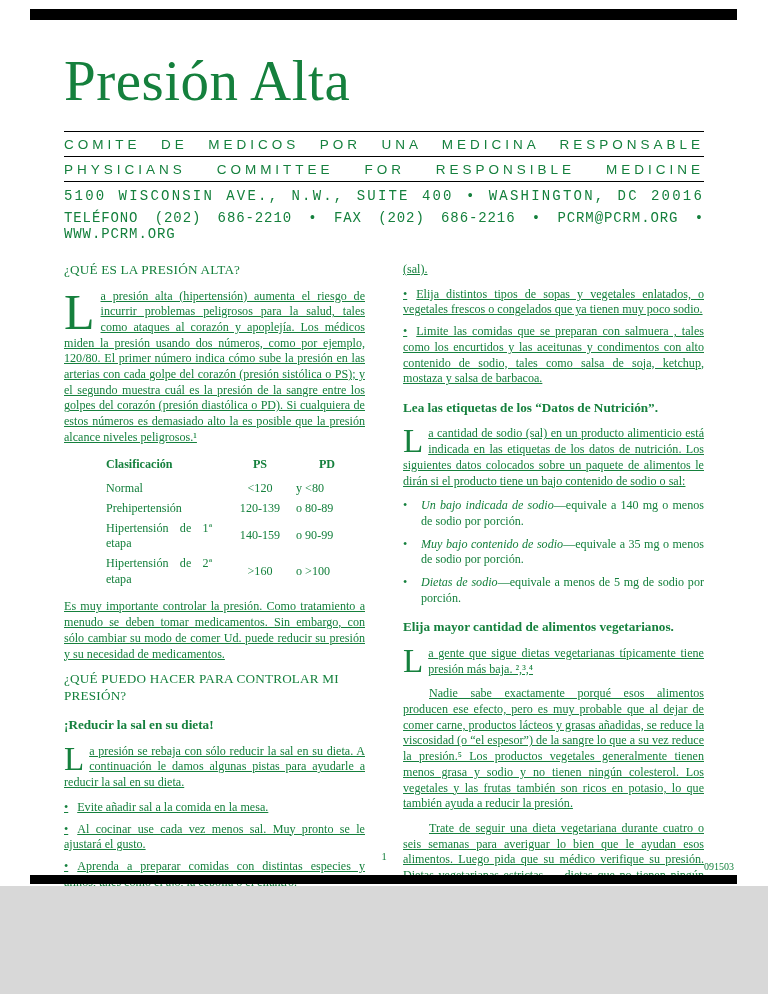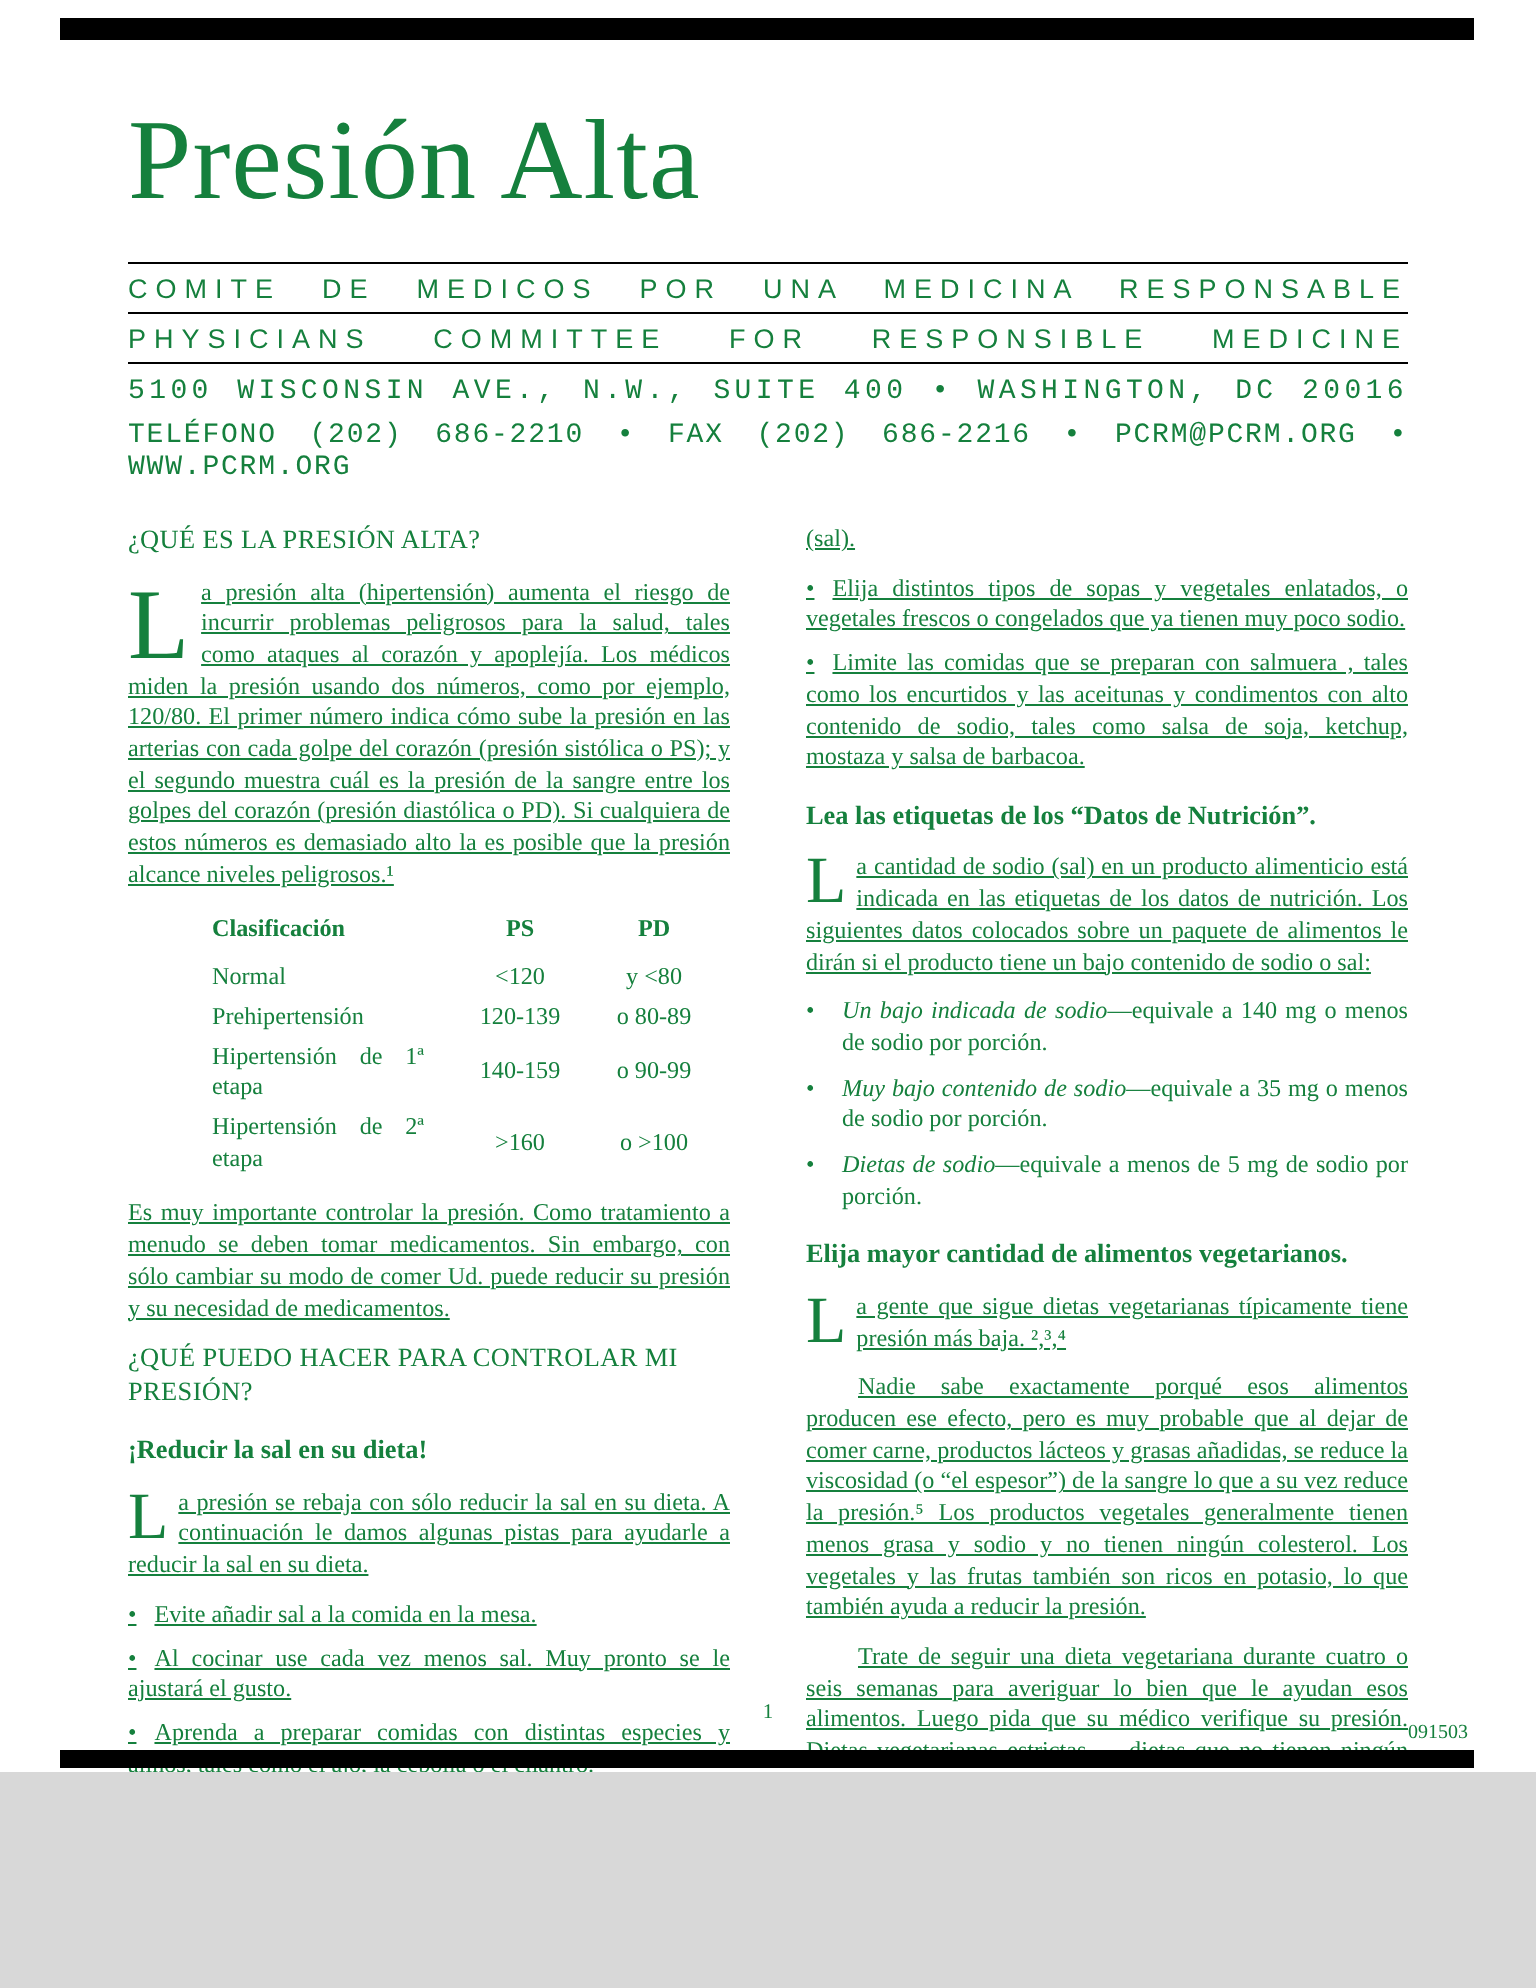--- a/index.html
+++ b/index.html
@@ -29,21 +29,21 @@
   .dot{padding-right:9px;}
   .hang{display:flex;margin:0 0 7px 0;}
   .hang .dot{flex:0 0 18px;padding:0;}
   .indent{text-indent:26px;}
   table.bp{border-collapse:collapse;margin:8px 0 10px 42px;font-size:12.1px;}
   .bp th{font-weight:bold;text-align:left;padding:2px 0 7px 0;}
   .bp th.c2,.bp th.c3{text-align:center;}
   .bp td{padding:2px 0;vertical-align:middle;}
   .bp .c1{width:106px;padding-right:12px;}
   .bp .c2{width:72px;text-align:center;}
-  .bp .c3{width:62px;text-align:center;}
+  .bp .c3{width:62px;text-align:left;}
   .pagenum{position:absolute;bottom:24px;left:0;width:100%;text-align:center;font-size:10.5px;}
   .doccode{position:absolute;bottom:14px;right:34px;font-size:10px;}
   i{font-style:italic;}
 </style>
 </head>
 <body>
 
 <div class="page">
   <div class="bar bar-top"></div>
 

